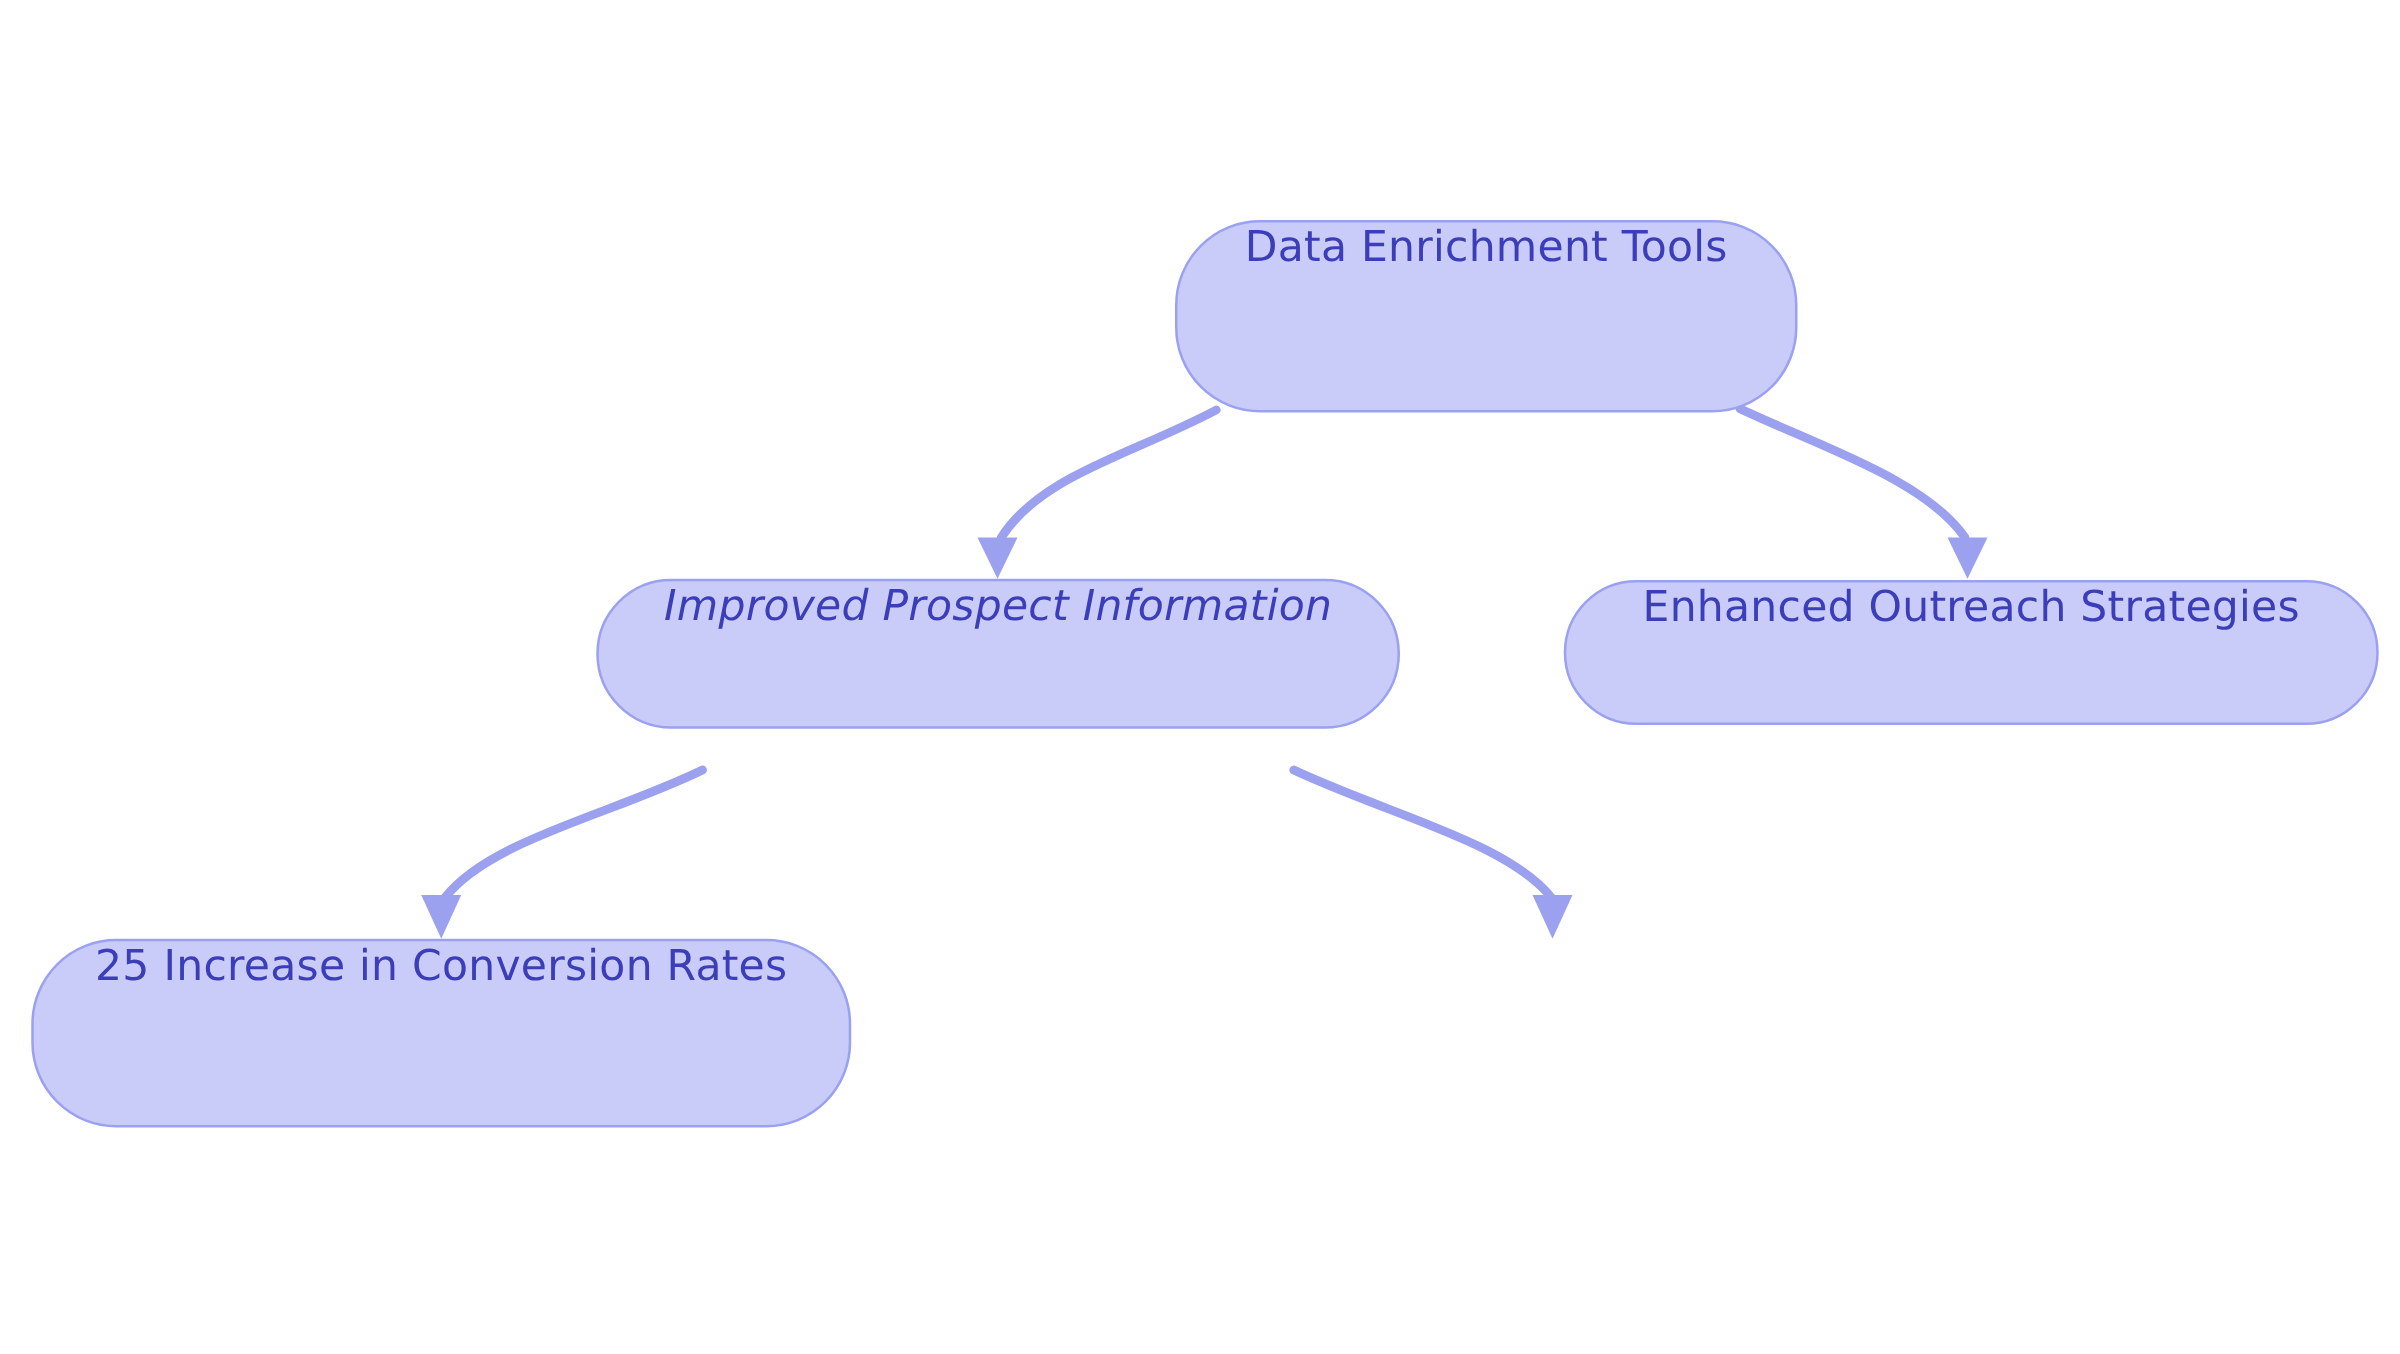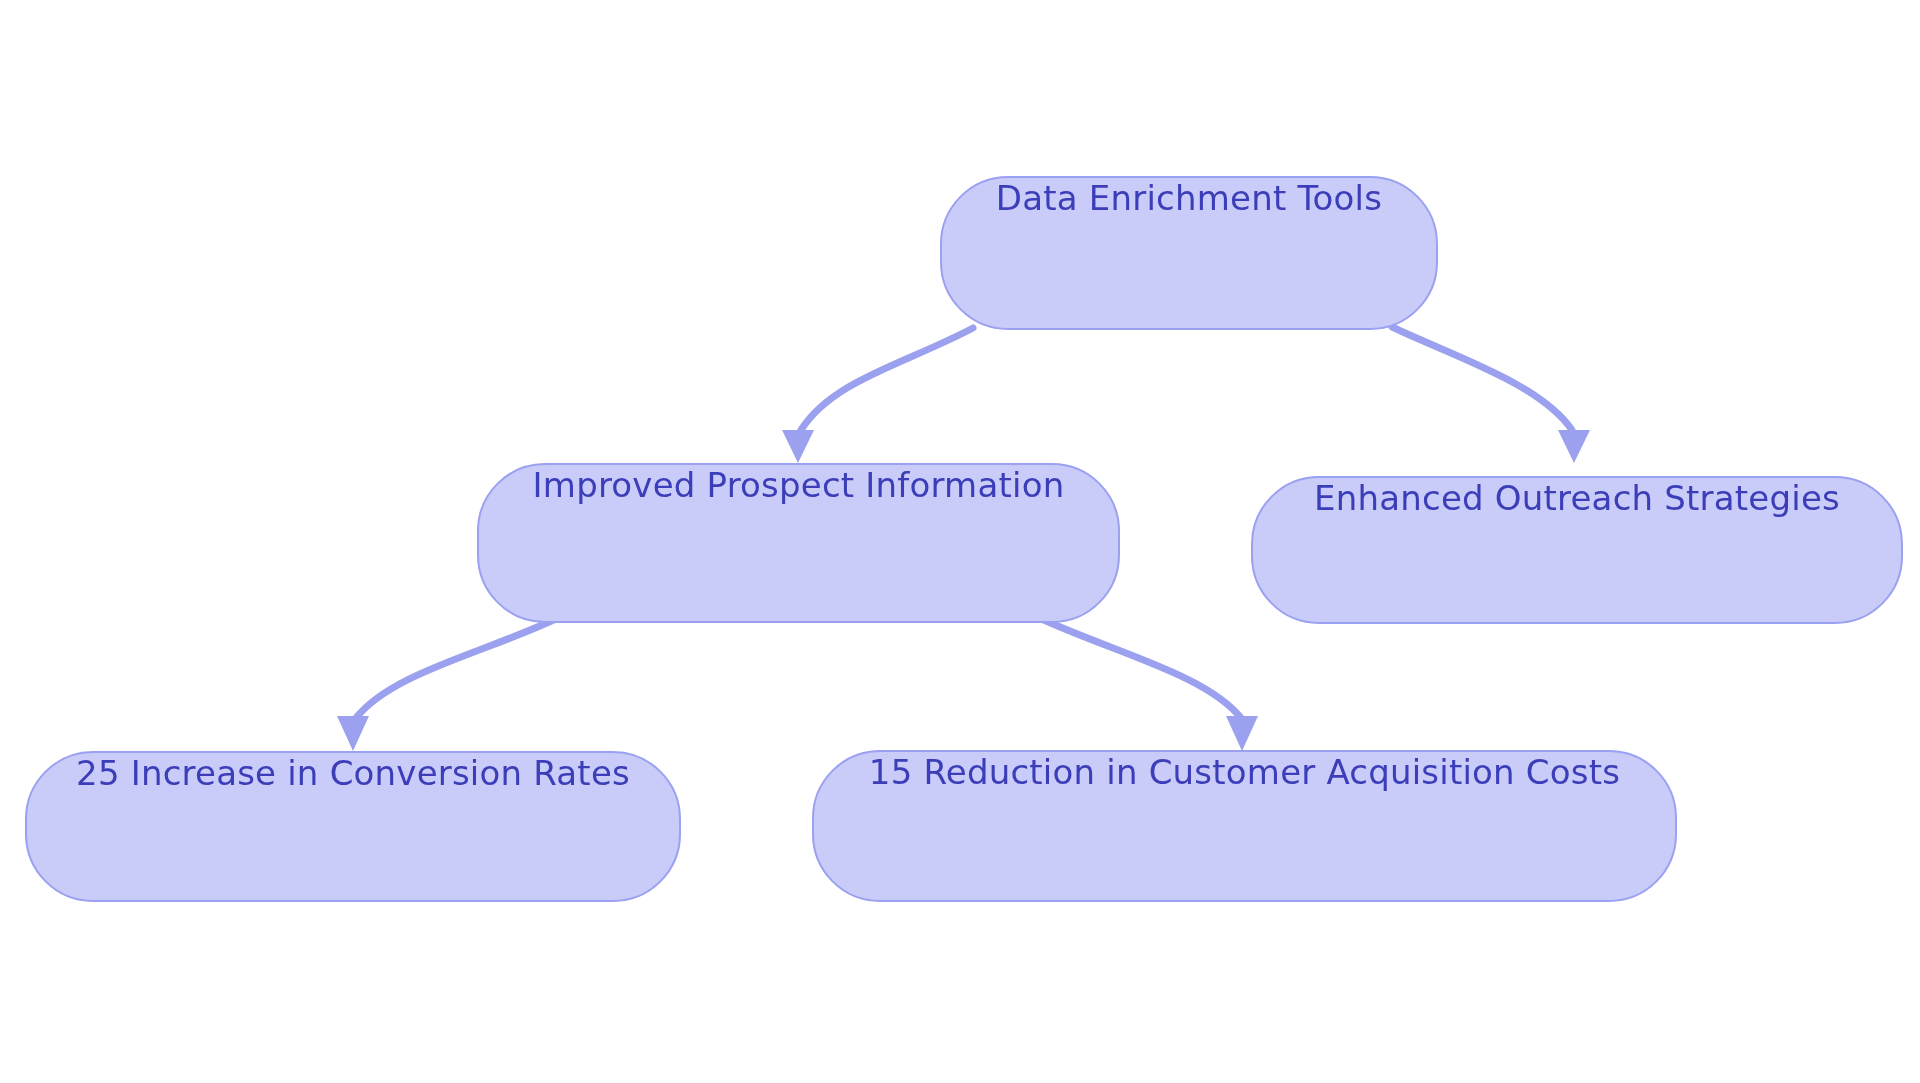--- a/index.html
+++ b/index.html
@@ -48,22 +48,22 @@
     background: var(--node-fill);
     border: 2.5px solid var(--node-border);
     border-radius: 68px;
     color: var(--node-text);
     font-size: 34px;
     font-weight: 400;
     letter-spacing: 0.2px;
     white-space: nowrap;
   }
   #node-root        { left: 940px;  top: 176px; width: 498px; height: 154px; }
-  #node-improved    { left: 477px;  top: 463px; width: 643px; height: 160px; }
-  #node-enhanced    { left: 1251px; top: 476px; width: 652px; height: 148px; }
+  #node-improved    { left: 477px;  top: 463px; width: 643px; height: 120px; font-style: italic; }
+  #node-enhanced    { left: 1251px; top: 464px; width: 652px; height: 116px; }
   #node-conversion  { left: 25px;   top: 751px; width: 656px; height: 151px; }
   #node-acquisition { left: 812px;  top: 750px; width: 865px; height: 152px; }
 </style>
 </head>
 <body>
 
 <div class="canvas">
 
   <svg class="edge-layer" viewBox="0 0 1920 1083">
     <g>
@@ -93,17 +93,14 @@
   </div>
 
   <div class="node" id="node-enhanced">
     <span>Enhanced Outreach Strategies</span>
   </div>
 
   <div class="node" id="node-conversion">
     <span>25 Increase in Conversion Rates</span>
   </div>
 
-  <div class="node" id="node-acquisition">
-    <span>15 Reduction in Customer Acquisition Costs</span>
-  </div>
 
 </div>
 
 </body></html>

